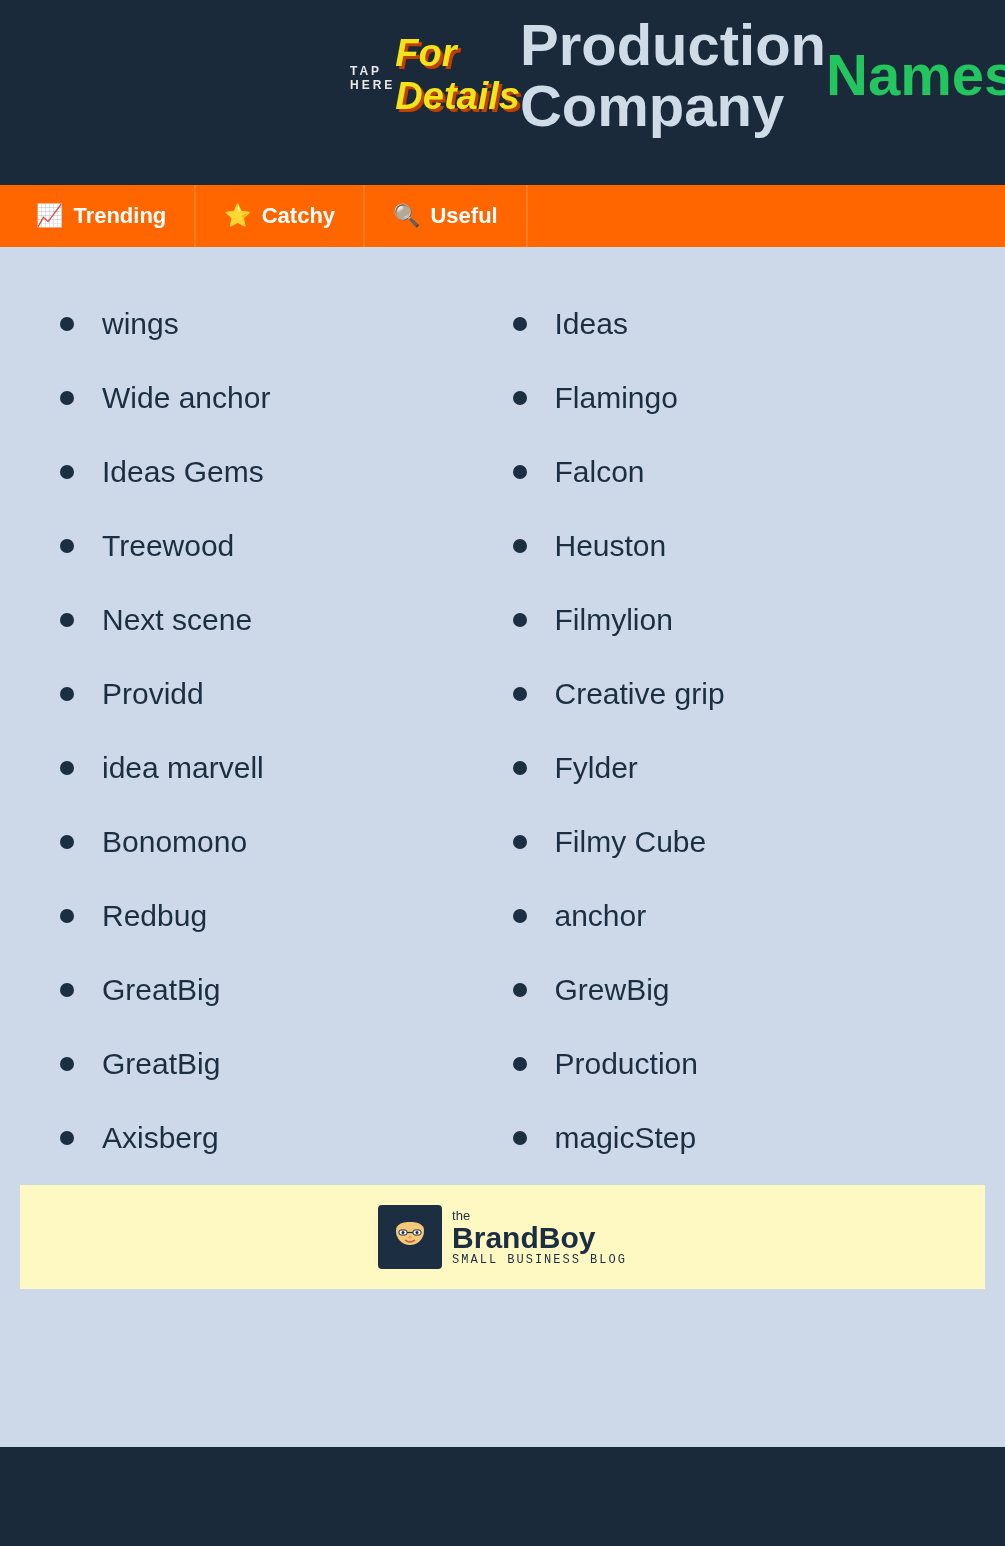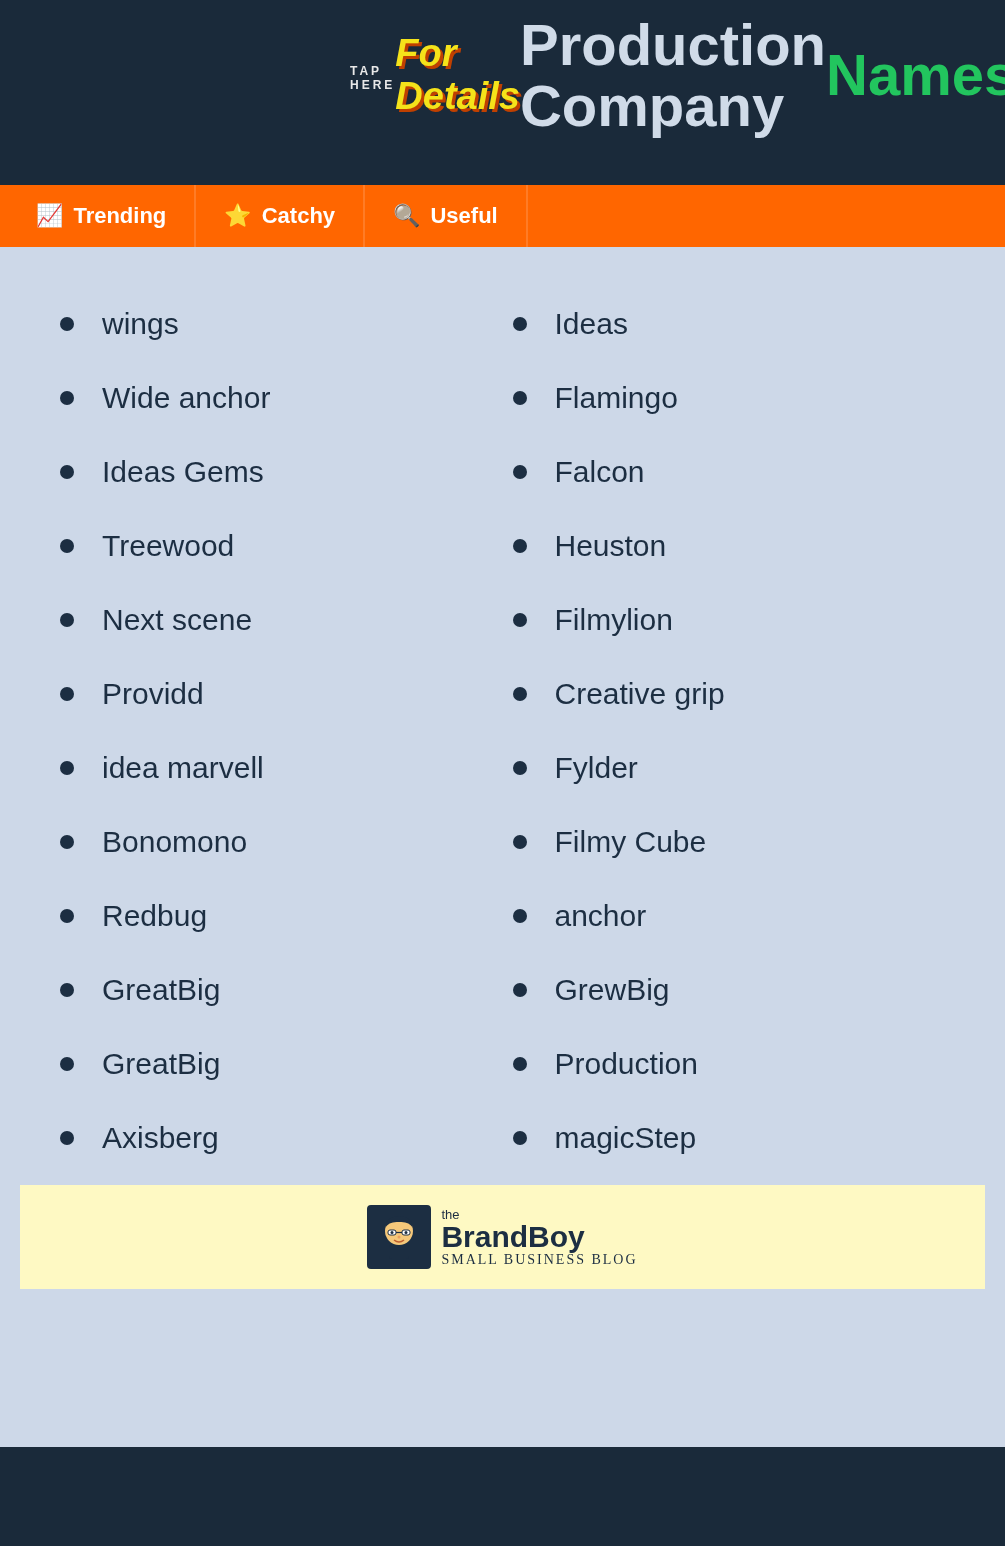--- a/index.html
+++ b/index.html
@@ -322,18 +322,18 @@
           <circle cx="24" cy="24" r="1.5" fill="#e8a060"></circle>
 
           <path d="M19,27 Q24,31 29,27" stroke="#c06030" stroke-width="1.5" fill="none"></path>
 
           <rect x="14" y="32" width="20" height="14" rx="3" fill="#1c2e42"></rect>
         </svg>
       </div>
       <div style="display:flex; flex-direction:column;">
         <span style="font-size:13px; color:#1c2e42; font-family:Arial,sans-serif;">the</span>
         <span style="font-size:30px; font-weight:900; color:#1c2e42; font-family:'Arial Black',Arial,sans-serif; line-height:1;">BrandBoy</span>
-        <span style="font-size:14px; color:#1c2e42; letter-spacing:2px; font-family:Liberation Serif, serif; text-transform:uppercase;">SMALL BUSINESS BLOG</span>
+        <span style="font-size:12px; color:#1c2e42; letter-spacing:2px; font-family:Liberation Mono, monospace; text-transform:uppercase;">SMALL BUSINESS BLOG</span>
       </div>
     </div>
   </div>
 
 </div>
 
 </body></html>

